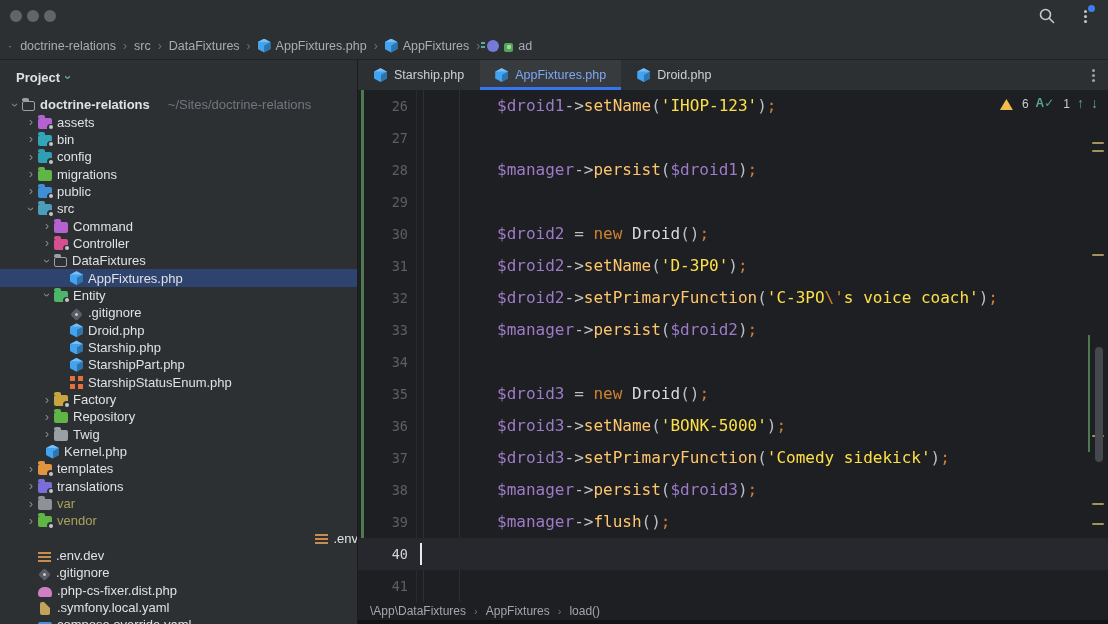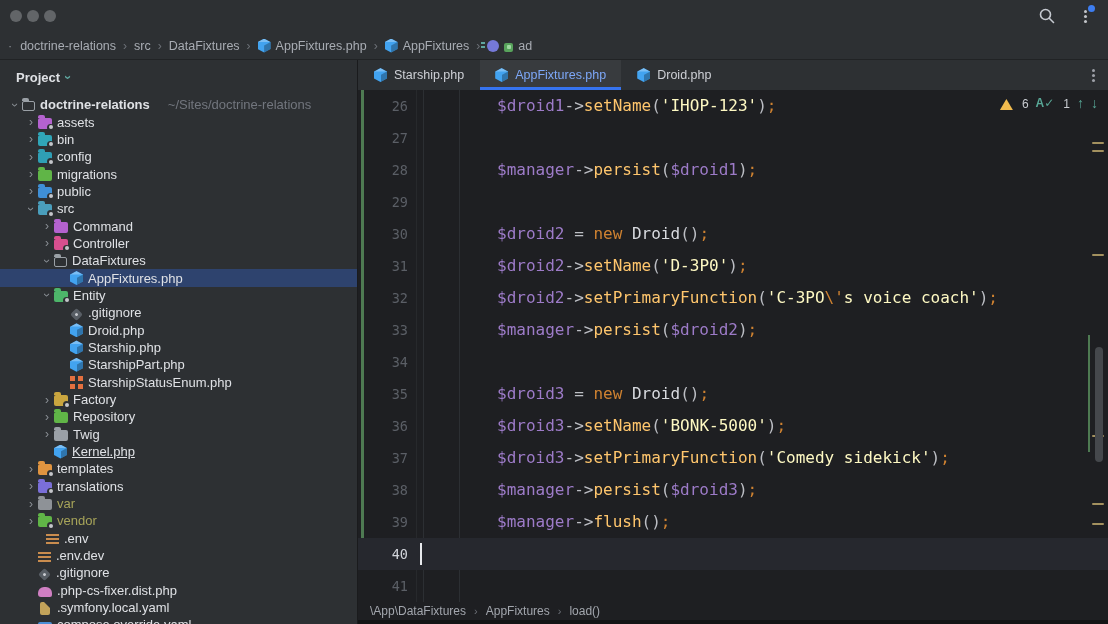--- a/index.html
+++ b/index.html
@@ -71,21 +71,21 @@
   .tab.active::after{content:"";position:absolute;left:0;bottom:0;width:100%;height:3px;background:#3674f0;}
   #tab-menu{position:absolute;right:9px;top:6px;width:10px;height:18px;}
   #code{position:absolute;left:0;top:30px;width:894px;height:512px;font-family:"DejaVu Sans Mono","Liberation Mono",monospace;font-size:16px;}
   .cl{display:flex;height:32px;line-height:32px;white-space:pre;}
   .cl.caretline{background:#26282e;}
   .lnum{width:50px;text-align:right;color:#5b5f66;font-size:13.5px;flex:none;}
   .cl.caretline .lnum{color:#d2d5db;}
   .ctext{margin-left:12px;position:relative;}
   .caret{position:absolute;left:0;top:5px;width:2px;height:22px;background:#e8eaed;}
   .tk-var{color:#9d7bc8;} .tk-plain{color:#bcbec4;} .tk-method{color:#ffc66d;}
-  .tk-str{color:#fef9c3;} .tk-kw{color:#cf8231;} .tk-class{color:#d9dbe0;} .tk-esc{color:#cf8231;}
+  .tk-str{color:#fde047;} .tk-kw{color:#cf8231;} .tk-class{color:#d9dbe0;} .tk-esc{color:#cf8231;}
   #change-bar{position:absolute;left:3px;top:30px;width:3px;height:480px;background:#4e7a52;}
   .iguide{position:absolute;top:30px;width:1px;height:512px;background:#2c2f33;}
   #gutter-sep{position:absolute;left:58px;top:30px;width:1px;height:512px;background:#27292c;}
   #inspect{position:absolute;right:10px;top:36px;display:flex;align-items:center;gap:7px;font-size:12px;color:#c9ccd1;z-index:5;}
   #inspect .cnt{margin-left:2px;}
   
   #stripe{position:absolute;right:0;top:30px;width:22px;height:512px;}
   .smark{position:absolute;left:6px;width:12px;height:2px;background:#a3915f;border-radius:1px;}
   #sgreen{position:absolute;left:2px;top:245px;width:2px;height:117px;background:#4e7a52;}
   #sthumb{position:absolute;left:9px;top:257px;width:8px;height:115px;background:#45484c;border-radius:4px;}
@@ -263,21 +263,21 @@
         <div class="trow" style="padding-left: 40px;">
           <span class="chev">›</span>
           <span class="ic ic-folder" style="background: rgb(96, 181, 71);"></span>
           <span class="lbl">Repository</span>
         </div>
         <div class="trow" style="padding-left: 40px;">
           <span class="chev">›</span>
           <span class="ic ic-folder" style="background: rgb(154, 160, 166);"></span>
           <span class="lbl">Twig</span>
         </div>
-        <div class="trow" style="padding-left: 40px; text-decoration: underline;">
+        <div class="trow" style="padding-left: 32px;">
           <span class="chev"></span>
           <span class="ic ic-cube"></span>
           <span class="lbl">Kernel.php</span>
         </div>
         <div class="trow" style="padding-left: 24px;">
           <span class="chev">›</span>
           <span class="ic ic-folder" style="background: rgb(224, 148, 64);">
             <span class="deco"></span>
           </span>
           <span class="lbl">templates</span>
@@ -294,21 +294,21 @@
           <span class="ic ic-folder" style="background: rgb(142, 146, 151);"></span>
           <span class="lbl">var</span>
         </div>
         <div class="trow excl" style="padding-left: 24px;">
           <span class="chev">›</span>
           <span class="ic ic-folder" style="background: rgb(96, 181, 71);">
             <span class="deco"></span>
           </span>
           <span class="lbl">vendor</span>
         </div>
-        <div class="trow" style="padding-left: 32px;">
+        <div class="trow" style="padding-left: 24px; justify-content: flex-end;">
           <span class="chev"></span>
           <span class="ic ic-env"></span>
           <span class="lbl">.env</span>
         </div>
         <div class="trow" style="padding-left: 24px;">
           <span class="chev"></span>
           <span class="ic ic-env"></span>
           <span class="lbl">.env.dev</span>
         </div>
         <div class="trow" style="padding-left: 24px;">

